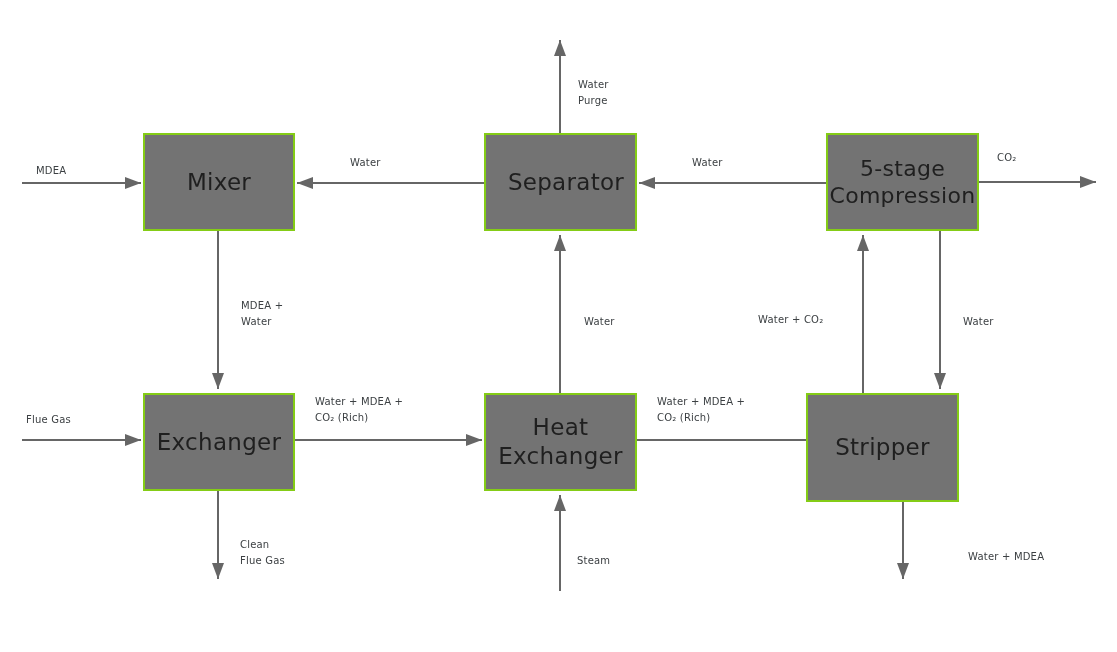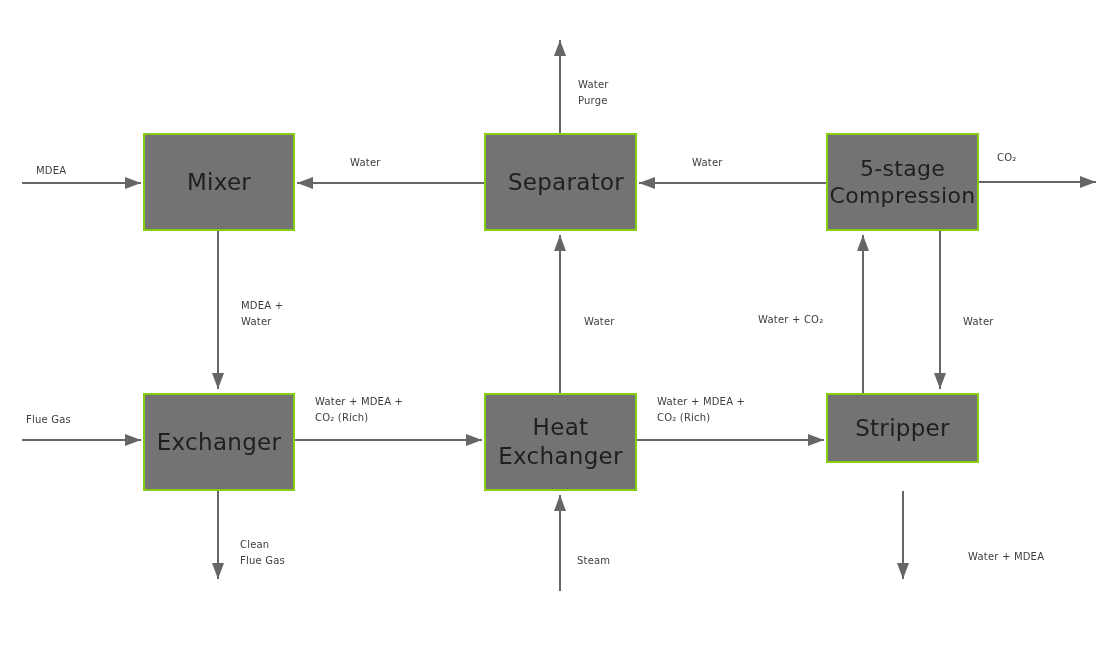--- a/index.html
+++ b/index.html
@@ -82,21 +82,21 @@
   <div class="node" style="left:484px; top:133px; width:153px; height:98px;padding-left:11px;">Separator</div>
 
   <div class="node small" style="left:826px; top:133px; width:153px; height:98px;">5-stage
 Compression</div>
 
   <div class="node" style="left:143px; top:393px; width:152px; height:98px;">Exchanger</div>
 
   <div class="node" style="left:484px; top:393px; width:153px; height:98px;">Heat
 Exchanger</div>
 
-  <div class="node" style="left:826px; top:393px; width:153px; height:70px;">Stripper</div>
+  <div class="node" style="left:806px; top:393px; width:153px; height:109px;">Stripper</div>
 
   <span class="stream-label" style="left:36px; top:163px;">MDEA</span>
 
   <span class="stream-label" style="left:350px; top:155px;">Water</span>
 
   <span class="stream-label" style="left:692px; top:155px;">Water</span>
 
   <span class="stream-label" style="left:997px; top:150px;">CO₂</span>
 
   <span class="stream-label" style="left:578px; top:77px;">Water

